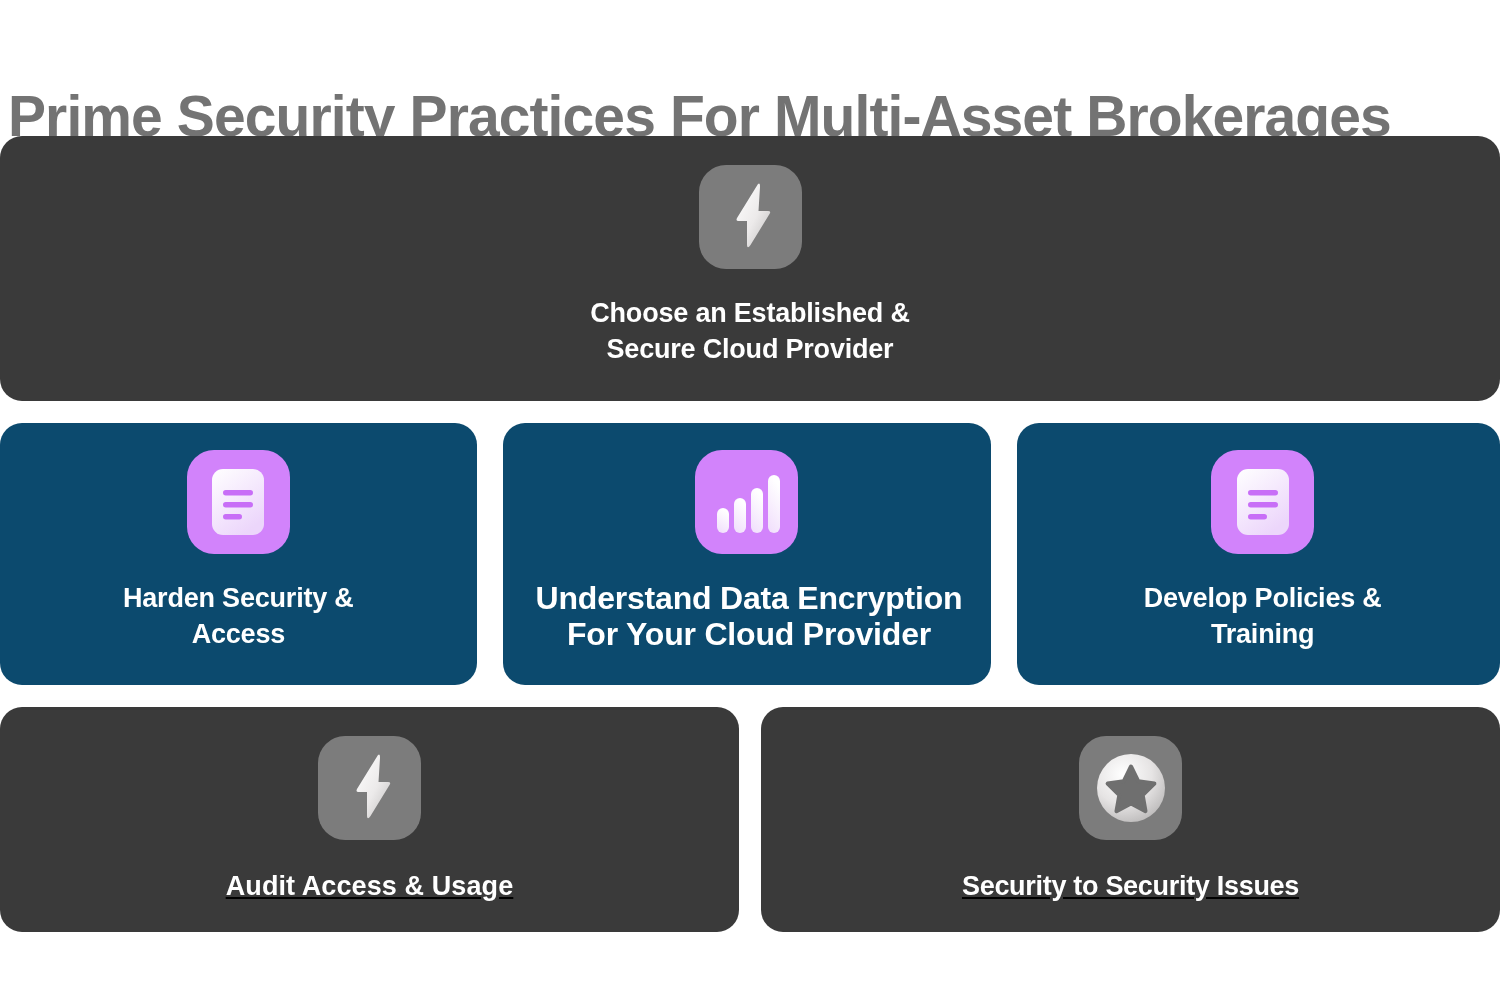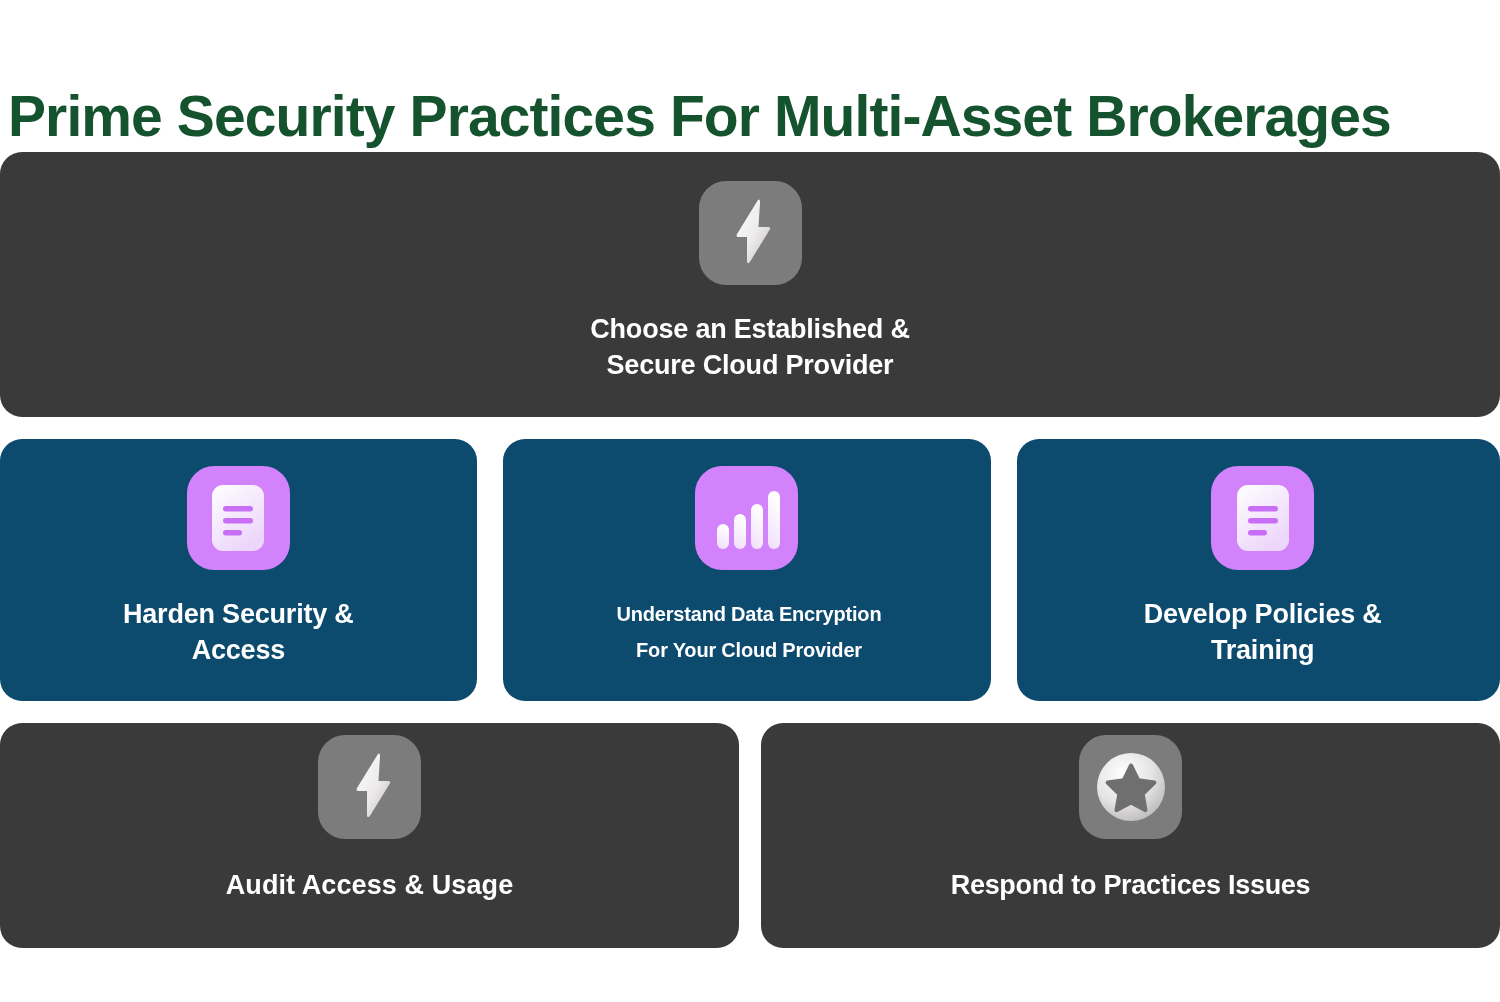--- a/index.html
+++ b/index.html
@@ -26,30 +26,30 @@
   
   .page-title {
     position: absolute;
     left: 8px;
     top: 47px;
     width: 1484px;
     font-size: 57px;
     line-height: 62px;
     font-weight: 800;
     letter-spacing: -0.9px;
-    color: #14532d;
+    color: #737373;
     white-space: nowrap;
     font-stretch: condensed;
   }
 
   
   .grid {
     position: absolute;
     left: 0;
-    top: 152px;
+    top: 136px;
     width: 1391px;
   }
 
   .row {
     display: flex;
     width: 1500px;
     box-sizing: border-box;
   }
   .row-1 { gap: 22px; height: 265px; margin-bottom: 22px; }
   .row-2 { gap: 26px; height: 262px; margin-bottom: 22px; }
@@ -64,21 +64,21 @@
     box-sizing: border-box;
     overflow: hidden;
   }
   .card.dark { background: #3a3a3a; }
   .card.purple { background: #0c4a6e; }
 
   .row-1 .card { flex: 1 1 0; padding-top: 29px; }
   .row-2 .card-a { width: 478px; padding-top: 27px; }
   .row-2 .card-b { width: 490px; padding-top: 27px; }
   .row-2 .card-c { width: 484px; padding-top: 27px; padding-left: 8px; }
-  .row-3 .card { flex: 1 1 0; padding-top: 12px; }
+  .row-3 .card { flex: 1 1 0; padding-top: 29px; text-decoration: underline; }
 
   
   .icon-tile {
     width: 103px;
     height: 104px;
     border-radius: 27px;
     display: flex;
     align-items: center;
     justify-content: center;
     flex: none;
@@ -95,21 +95,21 @@
     text-align: center;
     color: #ffffff;
     font-size: 27px;
     line-height: 36px;
     font-weight: 700;
     letter-spacing: -0.2px;
     padding: 0 12px;
     box-sizing: border-box;
     white-space: pre-line;
   }
-  .card-label.wide { font-size: 20px; padding-left: 16px; }
+  .card-label.wide { font-size: 32px; padding-left: 16px; }
   .card-label.light { font-weight: 600; letter-spacing: 0.1px; }
   .card-label.condensed { font-weight: 800; font-stretch: condensed; letter-spacing: -0.3px; }
 
   .row-3 .card-label { margin-top: 28px; }
 </style>
 </head>
 <body>
 
 <div class="page">
 
@@ -225,19 +225,19 @@
               <radialGradient id="sphereGrad2" cx="38%" cy="30%" r="78%">
                 <stop offset="0%" stop-color="#ffffff"></stop>
                 <stop offset="55%" stop-color="#e6e4e4"></stop>
                 <stop offset="100%" stop-color="#b9b7b7"></stop>
               </radialGradient>
             </defs>
             <circle cx="38" cy="38" r="34" fill="url(#sphereGrad2)"></circle>
             <path d="M38 16.5 L45.2 31.2 L61.4 33.6 L49.7 45 L52.5 61.2 L38 53.5 L23.5 61.2 L26.3 45 L14.6 33.6 L30.8 31.2 Z" fill="#6f6f6f" stroke="#6f6f6f" stroke-width="4" stroke-linejoin="round"></path>
           </svg>
         </div>
-        <div class="card-label condensed">Respond to Practices Issues</div>
+        <div class="card-label condensed">Security to Security Issues</div>
       </div>
 
     </div>
 
   </div>
 </div>
 
 </body></html>

